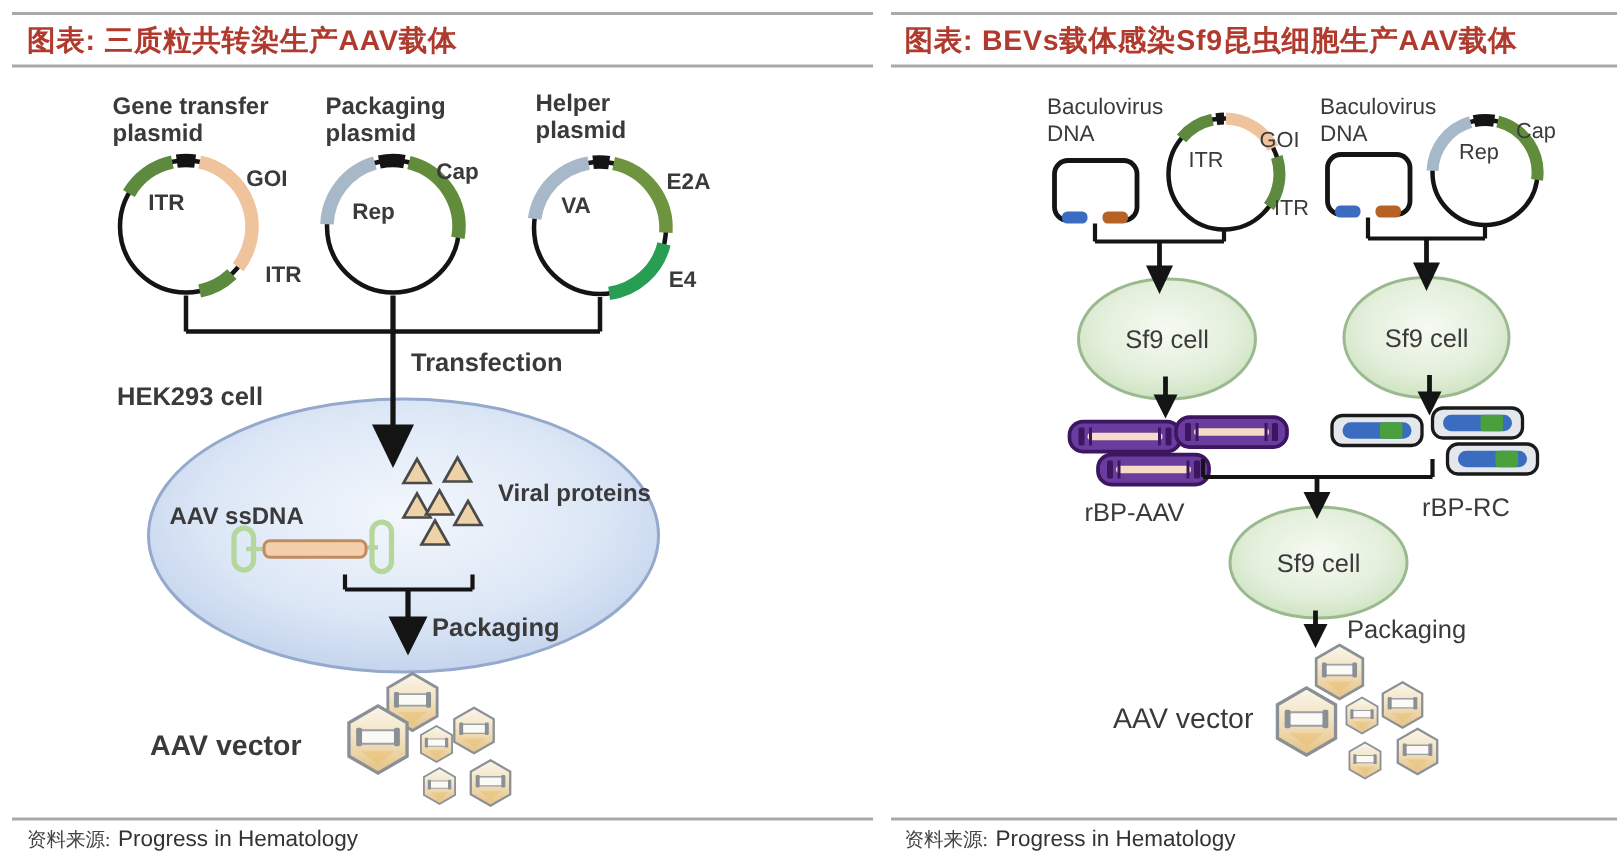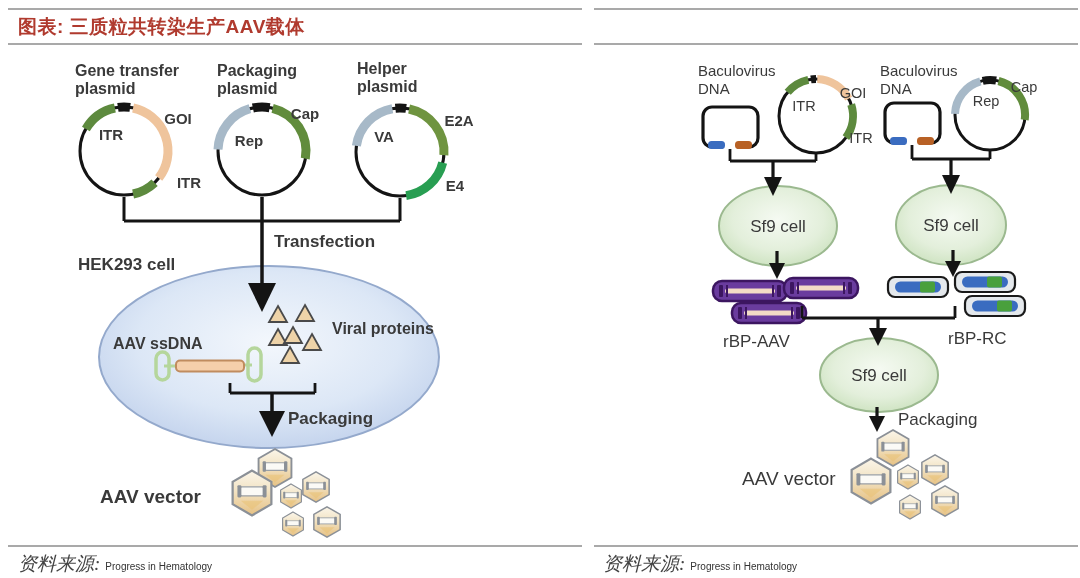--- a/index.html
+++ b/index.html
@@ -6,40 +6,41 @@
   .canvas{position:relative;width:1080px;height:578px;background:#fff;overflow:hidden;
           font-family:"Liberation Sans",sans-serif;}
   .panel{position:absolute;top:0;height:578px;width:540px;}
   .panel-left{left:0;font-weight:bold;}
   .panel-right{left:520px;}
   .diag{position:absolute;left:0;top:0;width:540px;height:578px;}
   .rule{position:absolute;height:2px;background:#a9a9a9;}
   .fig-title{position:absolute;top:14px;font-size:19px;font-weight:bold;color:#b03a2e;
              letter-spacing:0.5px;white-space:nowrap;}
   .source-line{position:absolute;top:551px;white-space:nowrap;}
-  .source-prefix{font-family:"Liberation Serif",serif;font-style:italic;font-size:19px;color:#444;text-align:right;}
-  .source-name{font-size:10px;color:#333;margin-left:5px;}
+  .source-prefix{font-family:"Liberation Serif",serif;font-size:13px;color:#444;text-align:right;}
+  .source-name{font-size:15px;color:#333;margin-left:5px;}
   svg text{font-family:"Liberation Sans",sans-serif;fill:#3a3a3a;}
   .t14{font-size:14.5px;} .t15{font-size:15px;} .t16{font-size:16px;}
   .t17{font-size:17px;} .t19{font-size:19px;}
   .mid{text-anchor:middle;}
 </style>
 </head>
 <body>
 
 <div class="canvas">
 
   <div class="rule" style="left:8px;top:8px;width:574px;"></div>
   <div class="rule" style="left:594px;top:8px;width:484px;"></div>
   <div class="rule" style="left:8px;top:43px;width:574px;"></div>
   <div class="rule" style="left:594px;top:43px;width:484px;"></div>
   <div class="rule" style="left:8px;top:545px;width:574px;"></div>
   <div class="rule" style="left:594px;top:545px;width:484px;"></div>
 
   <div class="fig-title" style="left:18px;">图表: 三质粒共转染生产AAV载体</div>
+  <div class="fig-title" style="left:603px;">图表: BEVs载体感染Sf9昆虫细胞生产AAV载体</div>
 
   <div class="source-line" style="left:18px;">
     <span class="source-prefix">资料来源:</span><span class="source-name">Progress in Hematology</span>
   </div>
   <div class="source-line" style="left:603px;">
     <span class="source-prefix">资料来源:</span><span class="source-name">Progress in Hematology</span>
   </div>
 
   <section class="panel panel-left">
     <svg class="diag" viewBox="0 0 540 578">

